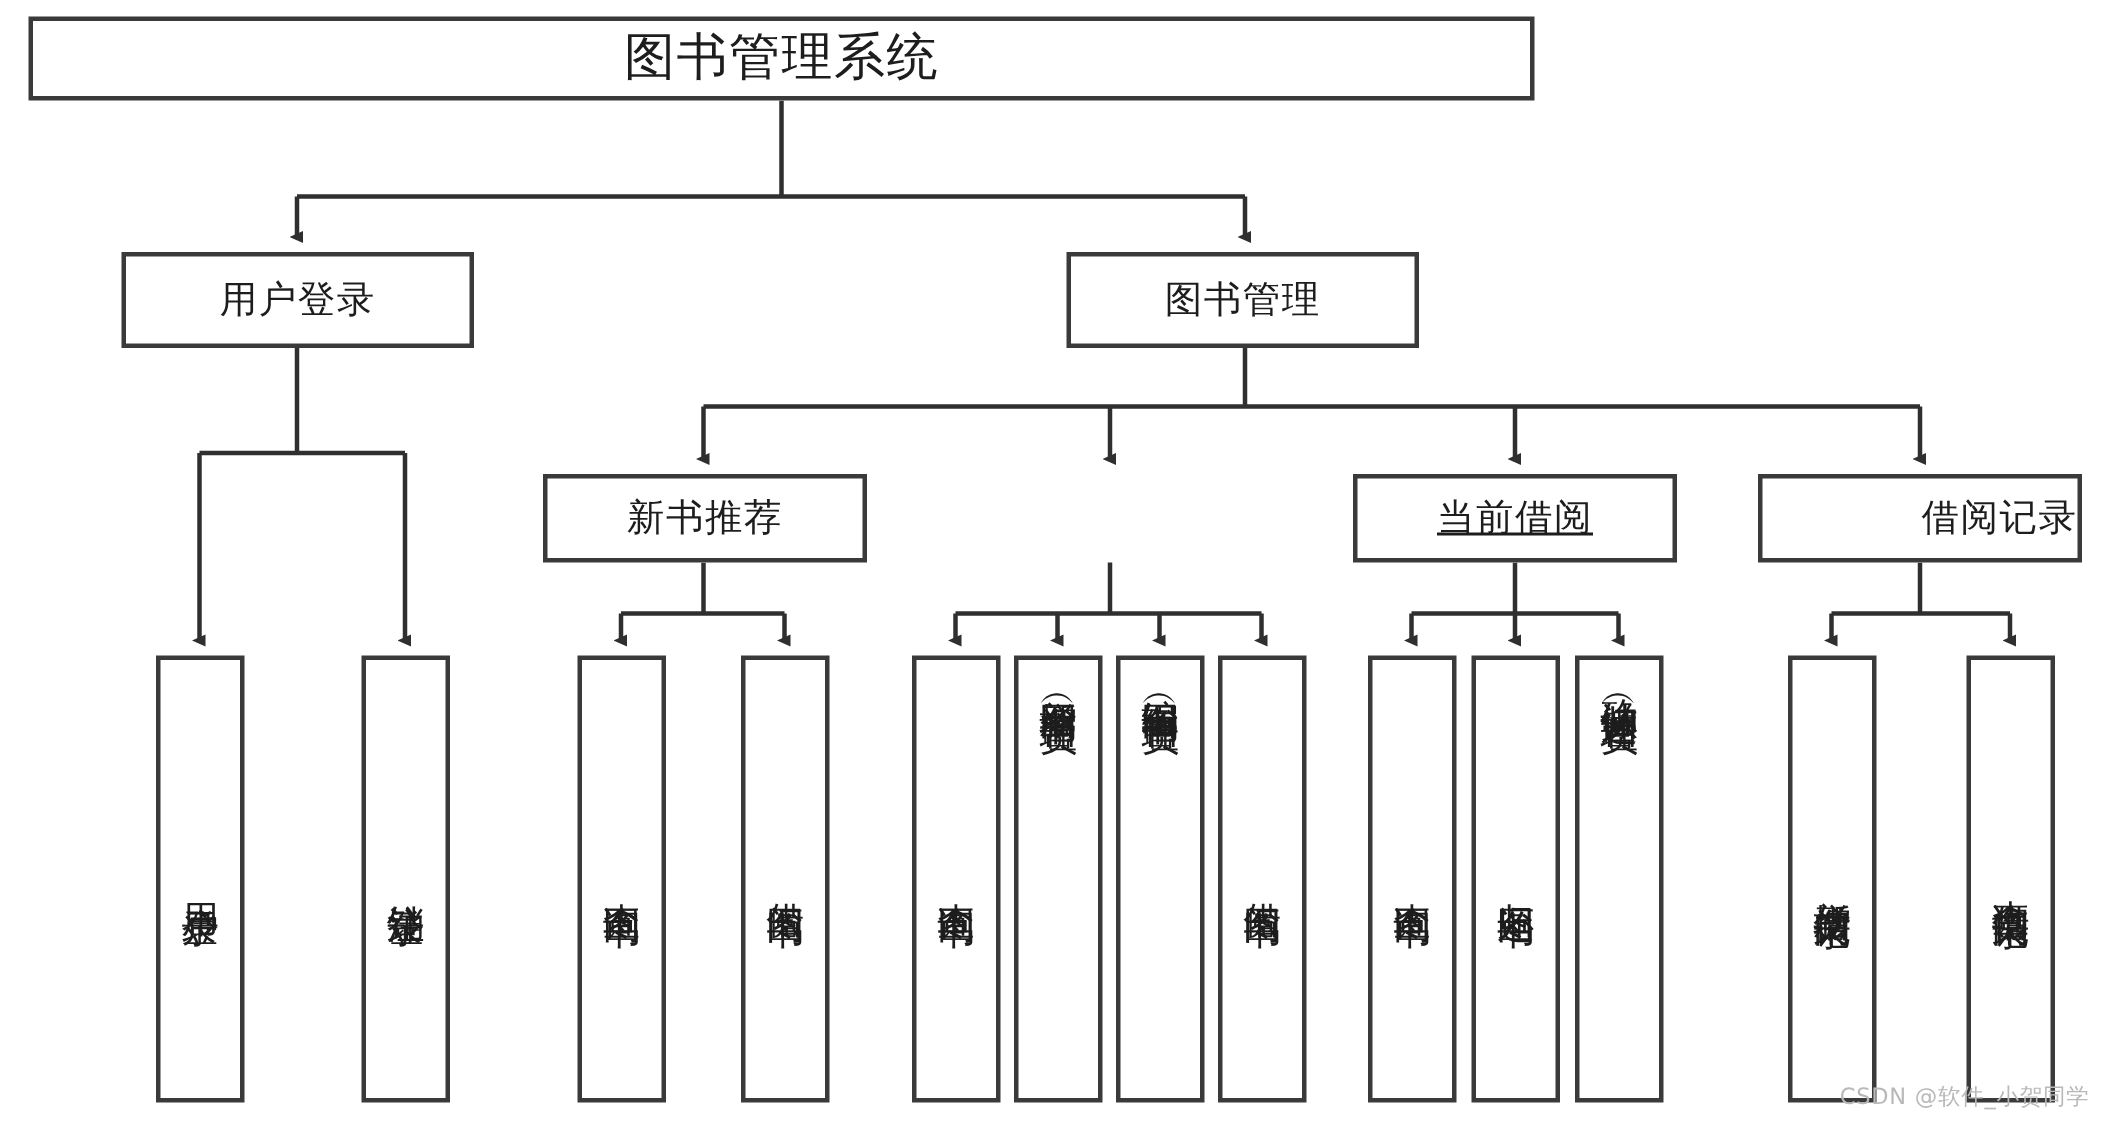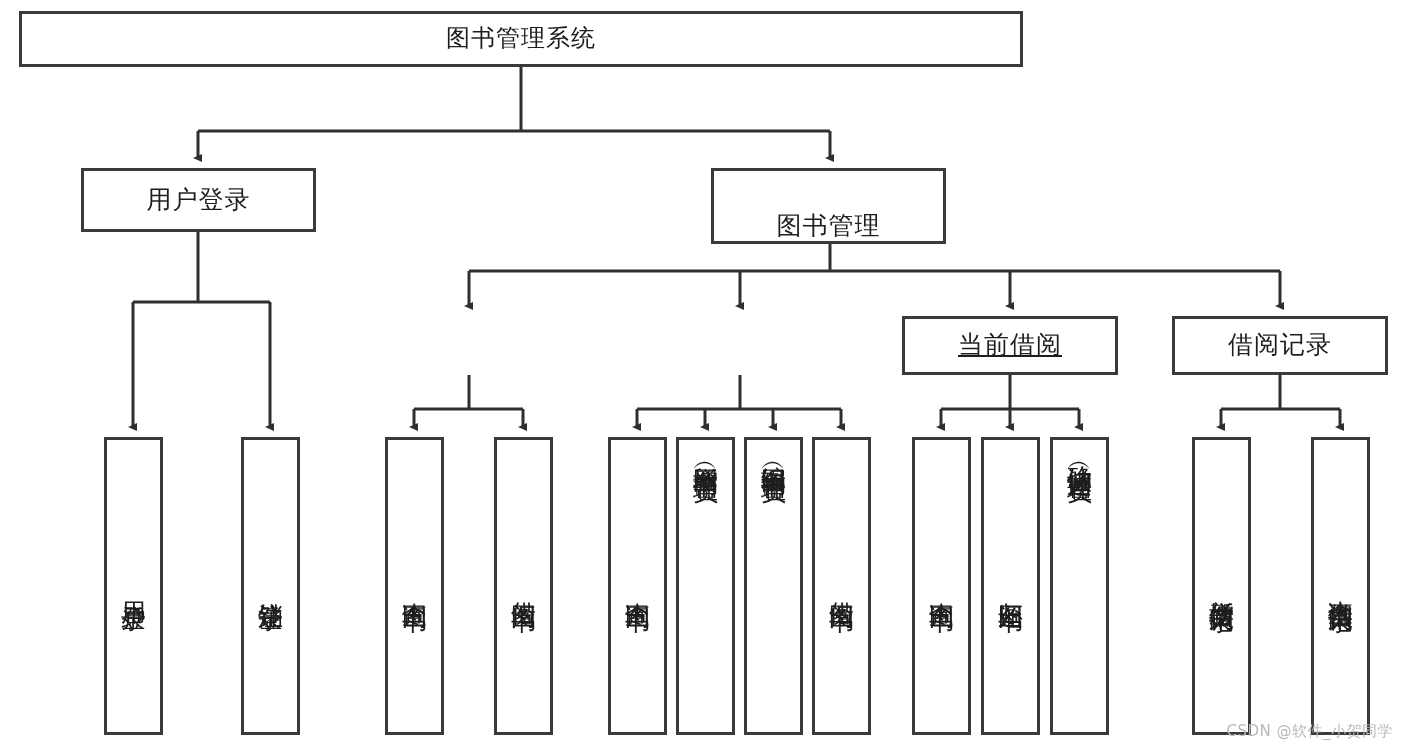--- a/index.html
+++ b/index.html
@@ -38,21 +38,21 @@
     display: block;
     text-align: center;
     line-height: 1.15;
     white-space: nowrap;
   }
   
   .node.horiz .lbl {
     font-size: 25px;
     letter-spacing: 1px;
   }
-  .node.root .lbl { font-size: 24px; }
+  .node.root .lbl { font-size: 34px; }
   
   .node.vert {
     align-items: flex-start;
     padding-top: 6px;
   }
   .node.vert .lbl {
     writing-mode: vertical-rl;
     text-orientation: upright;
     font-size: 25px;
     line-height: 1.08;
@@ -129,31 +129,34 @@
   </svg>
 
   <div class="node root horiz" style="left:19px; top:11px; width:1004px; height:56px;">
     <span class="lbl">图书管理系统</span>
   </div>
 
   <div class="node horiz" style="left:81px; top:168px; width:235px; height:64px;">
     <span class="lbl">用户登录</span>
   </div>
 
-  <div class="node horiz" style="left:711px; top:168px; width:235px; height:76px;align-items:flex-end;">
+  <div class="node horiz" style="left:711px; top:168px; width:235px; height:64px;">
     <span class="lbl">图书管理</span>
   </div>
 
+  <div class="node horiz" style="left:362px; top:316px; width:216px; height:59px;">
+    <span class="lbl">新书推荐</span>
+  </div>
 
 
   <div class="node horiz" style="left:902px; top:316px; width:216px; height:59px;text-decoration:underline;">
     <span class="lbl">当前借阅</span>
   </div>
 
-  <div class="node horiz" style="left:1172px; top:316px; width:216px; height:59px;">
+  <div class="node horiz" style="left:1172px; top:316px; width:216px; height:59px;justify-content:flex-end;">
     <span class="lbl">借阅记录</span>
   </div>
 
   <div class="node vert centered" style="left:104px; top:437px; width:59px; height:298px;">
     <span class="lbl">用户登录</span>
   </div>
 
   <div class="node vert centered" style="left:241px; top:437px; width:59px; height:298px;">
     <span class="lbl">注销登录</span>
   </div>

